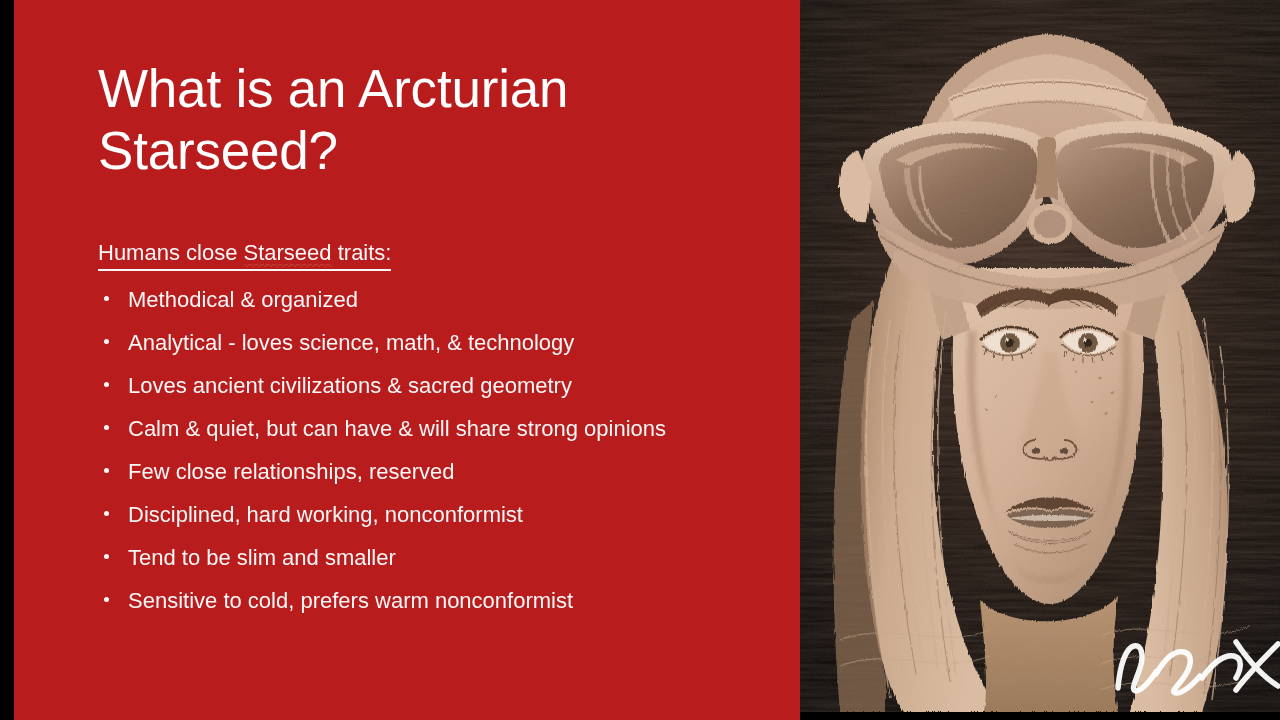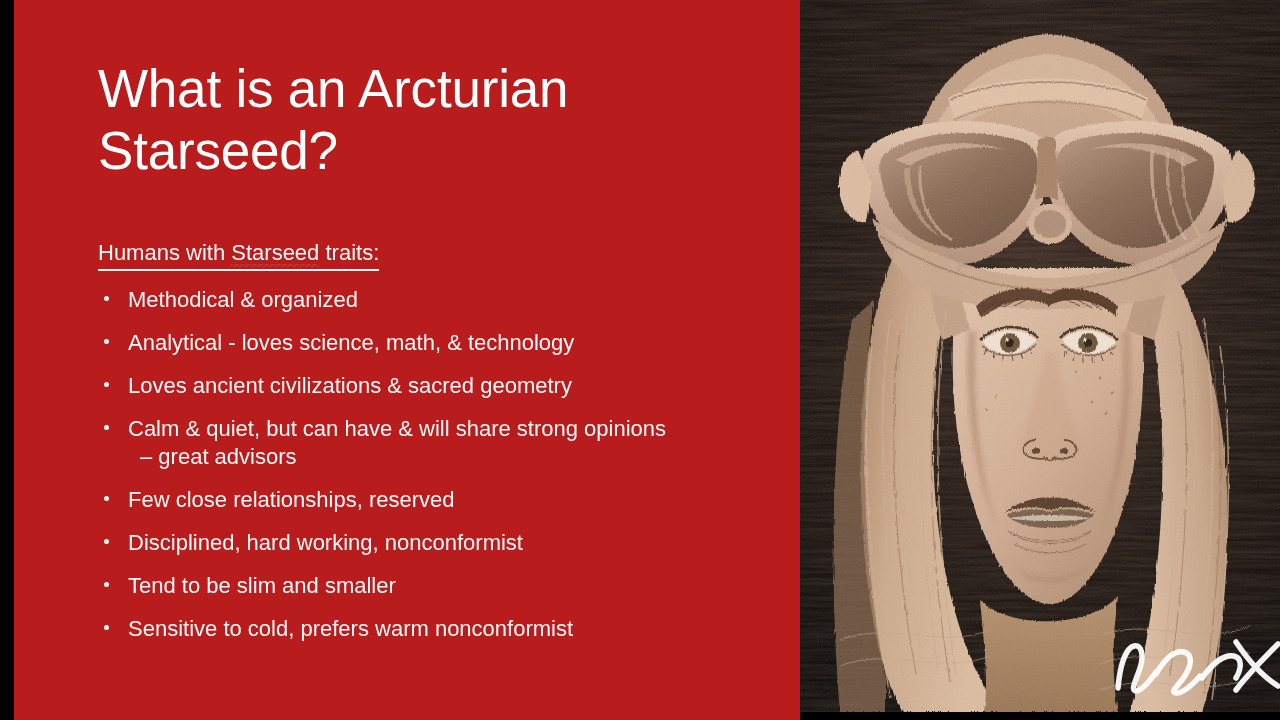--- a/index.html
+++ b/index.html
@@ -61,39 +61,38 @@
 <body>
 
 <div class="slide">
 
   <div class="text-col">
 
     <div class="slide-title">What is an Arcturian Starseed?</div>
 
     <div class="body-block">
 
-      <div class="lead-line"><span>Humans with </span><span class="misspelled">Starseed</span><span> traits:</span></div>
+      <div class="lead-line"><span>Humans close </span><span class="misspelled">Starseed</span><span> traits:</span></div>
 
       <ul class="bullets">
         <li>
           <span class="dot"></span>
           <span class="txt">Methodical &amp; organized</span>
         </li>
         <li>
           <span class="dot"></span>
           <span class="txt">Analytical - loves science, math, &amp; technology</span>
         </li>
         <li>
           <span class="dot"></span>
           <span class="txt">Loves ancient civilizations &amp; sacred geometry</span>
         </li>
         <li>
           <span class="dot"></span>
           <span class="txt">Calm &amp; quiet, but can have &amp; will share strong opinions</span>
-          <span class="cont">– great advisors</span>
         </li>
         <li>
           <span class="dot"></span>
           <span class="txt">Few close relationships, reserved</span>
         </li>
         <li>
           <span class="dot"></span>
           <span class="txt">Disciplined, hard working, nonconformist</span>
         </li>
         <li>

